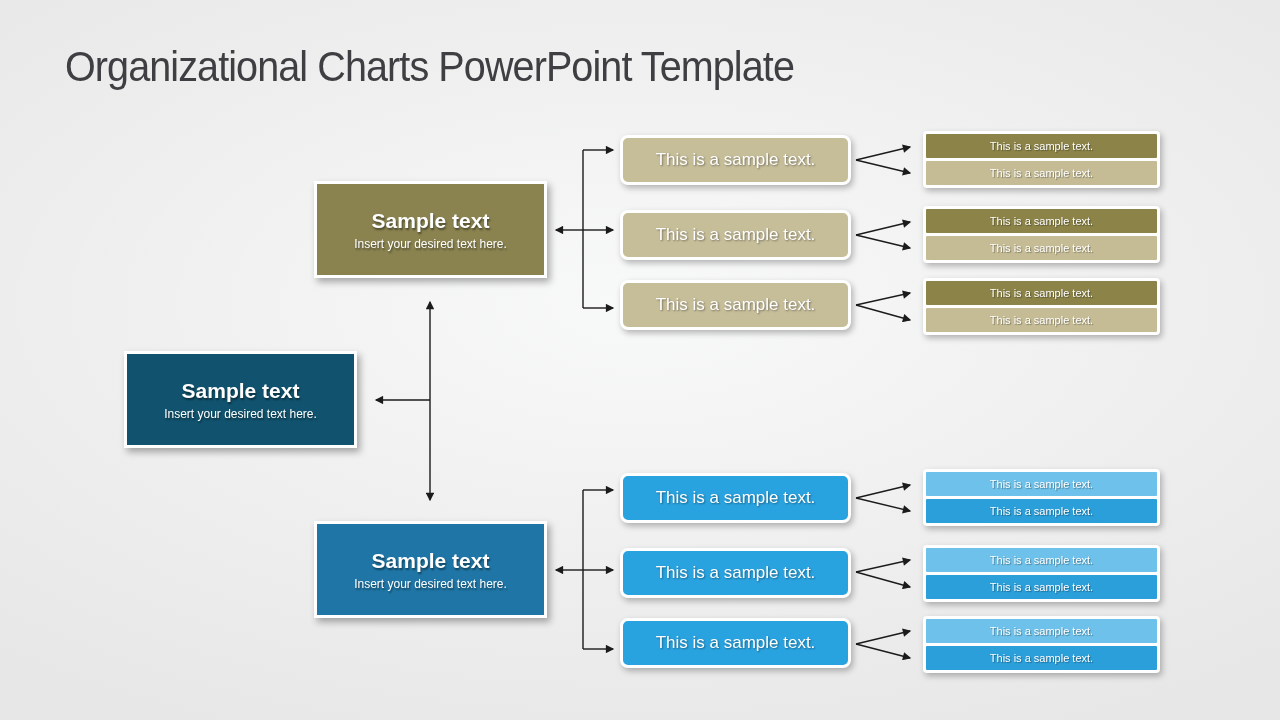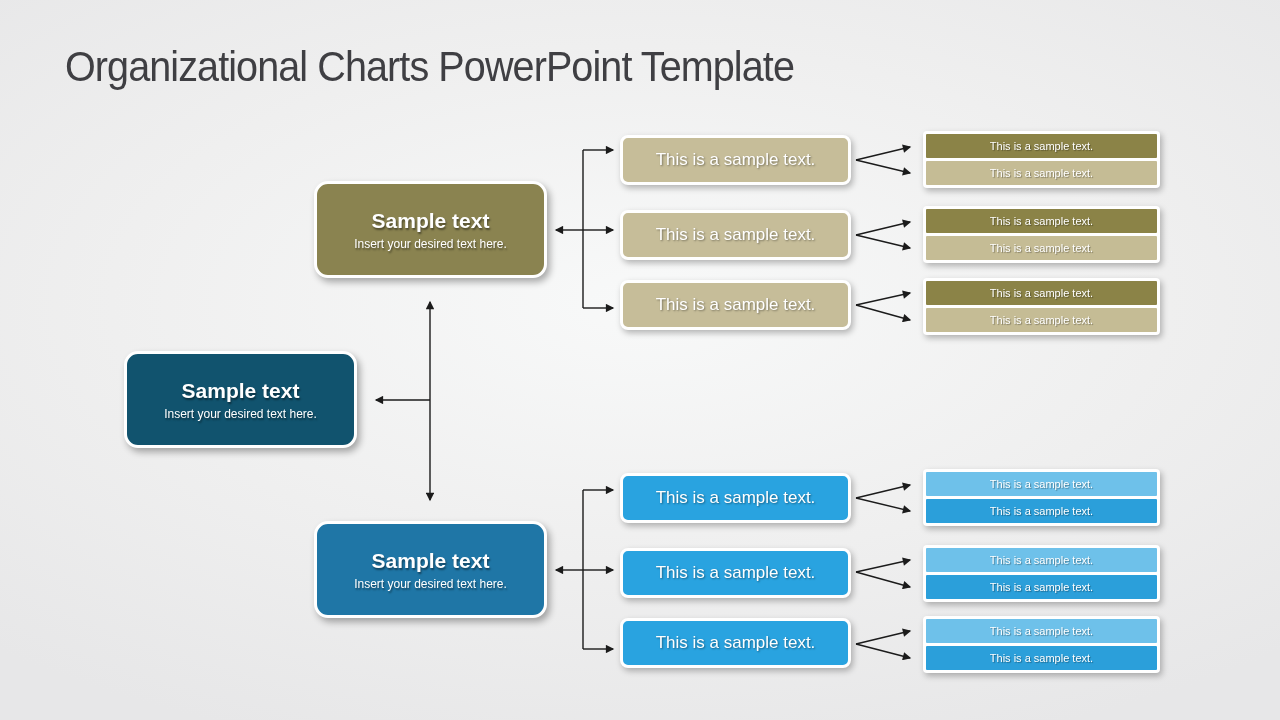--- a/index.html
+++ b/index.html
@@ -8,21 +8,21 @@
     background:radial-gradient(ellipse 75% 65% at 50% 42%, #f8f9f9 0%, #efefef 55%, #e7e7e8 100%);
     font-family:"Liberation Sans", sans-serif;
   }
   .title{
     position:absolute;left:65px;top:42px;
     font-size:43px;font-weight:400;letter-spacing:-1px;color:#3f3f43;
     transform:scaleX(0.92);transform-origin:left center;white-space:nowrap;
   }
   .bigbox{
     position:absolute;box-sizing:border-box;width:233px;height:97px;
-    border:3px solid #fff;border-radius:14px;
+    border:3px solid #fff;border-radius:0;
     box-shadow:3px 4px 7px rgba(0,0,0,.32);
     color:#fff;display:flex;flex-direction:column;align-items:center;justify-content:center;
     text-align:center;text-shadow:1px 2px 2px rgba(0,0,0,.45);line-height:1.4;
   }
   .bigbox .bh{font-size:21px;font-weight:bold;}
   .bigbox .bb{font-size:12px;width:190px;}
   .olive{background:#8a8350;}
   .teal{background:#11536e;}
   .steel{background:#1f76a6;}
   .midbox{

